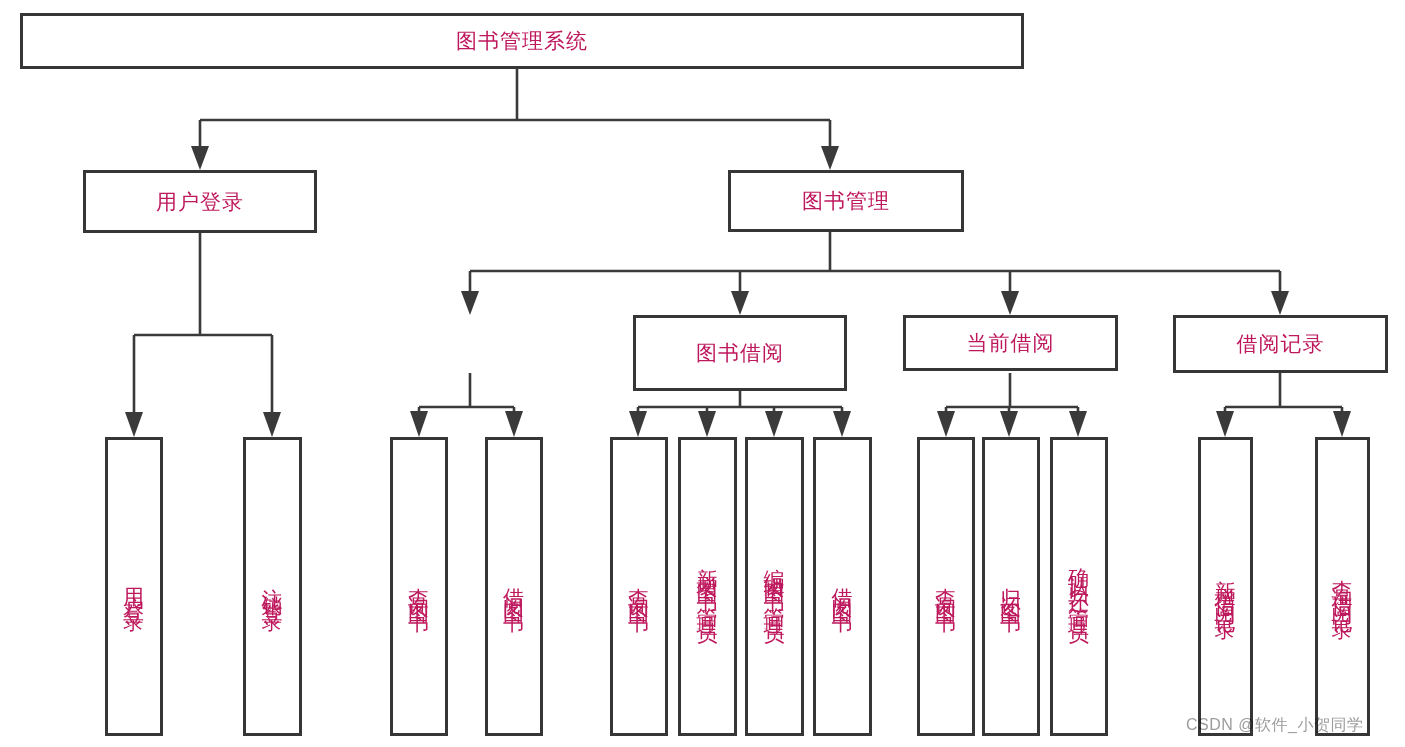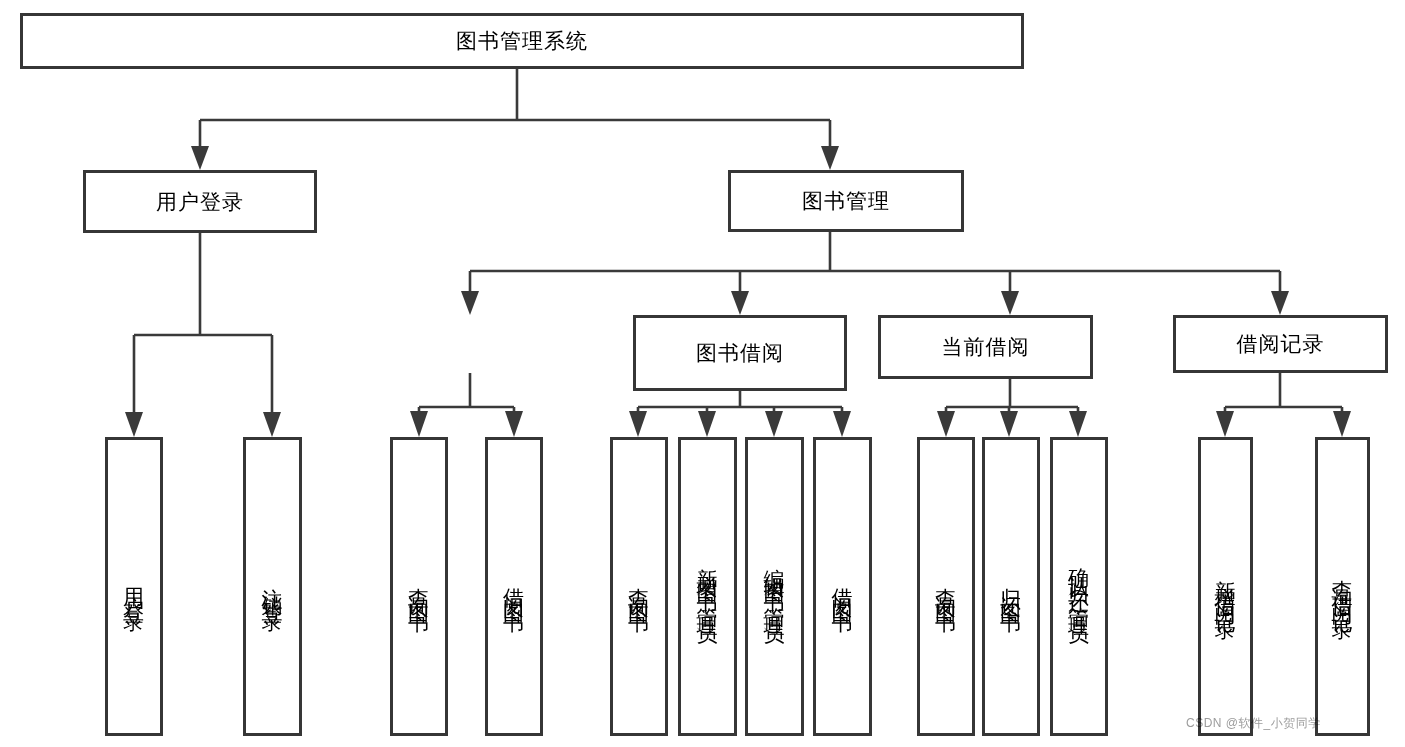--- a/index.html
+++ b/index.html
@@ -9,42 +9,42 @@
     background:#ffffff;
     overflow:hidden;
     font-family:"Liberation Sans","DejaVu Sans",sans-serif;
   }
   svg.wires{position:absolute;left:0;top:0;z-index:1;}
   .node{
     position:absolute;
     box-sizing:border-box;
     background:#ffffff;
     border:3px solid #363636;
-    color:#000000;
+    color:#be185d;
     display:flex;
     align-items:center;
     justify-content:center;
     z-index:2;
     font-size:21px;
     letter-spacing:1px;
   }
   .node.root{font-size:21px;}
   .node.v span{
     writing-mode:vertical-rl;
     text-orientation:mixed;
     letter-spacing:8px;
     line-height:1;
     font-size:21px;
     white-space:nowrap;
   }
   .watermark{
     position:absolute;
     left:1186px;top:715px;
     z-index:3;
-    font-size:12px;
+    font-size:16px;
     color:#9c9c9c;
     letter-spacing:0.5px;
     mix-blend-mode:multiply;
     white-space:nowrap;
   }
 </style>
 </head>
 <body>
 
 <div class="canvas">
@@ -106,21 +106,21 @@
   <div class="node" style="left:83px;top:170px;width:234px;height:63px">
     <span>用户登录</span>
   </div>
   <div class="node" style="left:728px;top:170px;width:236px;height:62px">
     <span>图书管理</span>
   </div>
 
   <div class="node" style="left:633px;top:315px;width:214px;height:76px">
     <span>图书借阅</span>
   </div>
-  <div class="node" style="left:878px;top:315px;width:215px;height:64px">
+  <div class="node" style="left:903px;top:315px;width:215px;height:56px">
     <span>当前借阅</span>
   </div>
   <div class="node" style="left:1173px;top:315px;width:215px;height:58px">
     <span>借阅记录</span>
   </div>
 
   <div class="node v" style="left:105px;top:437px;width:58px;height:299px">
     <span>用户登录</span>
   </div>
   <div class="node v" style="left:243px;top:437px;width:59px;height:299px">

